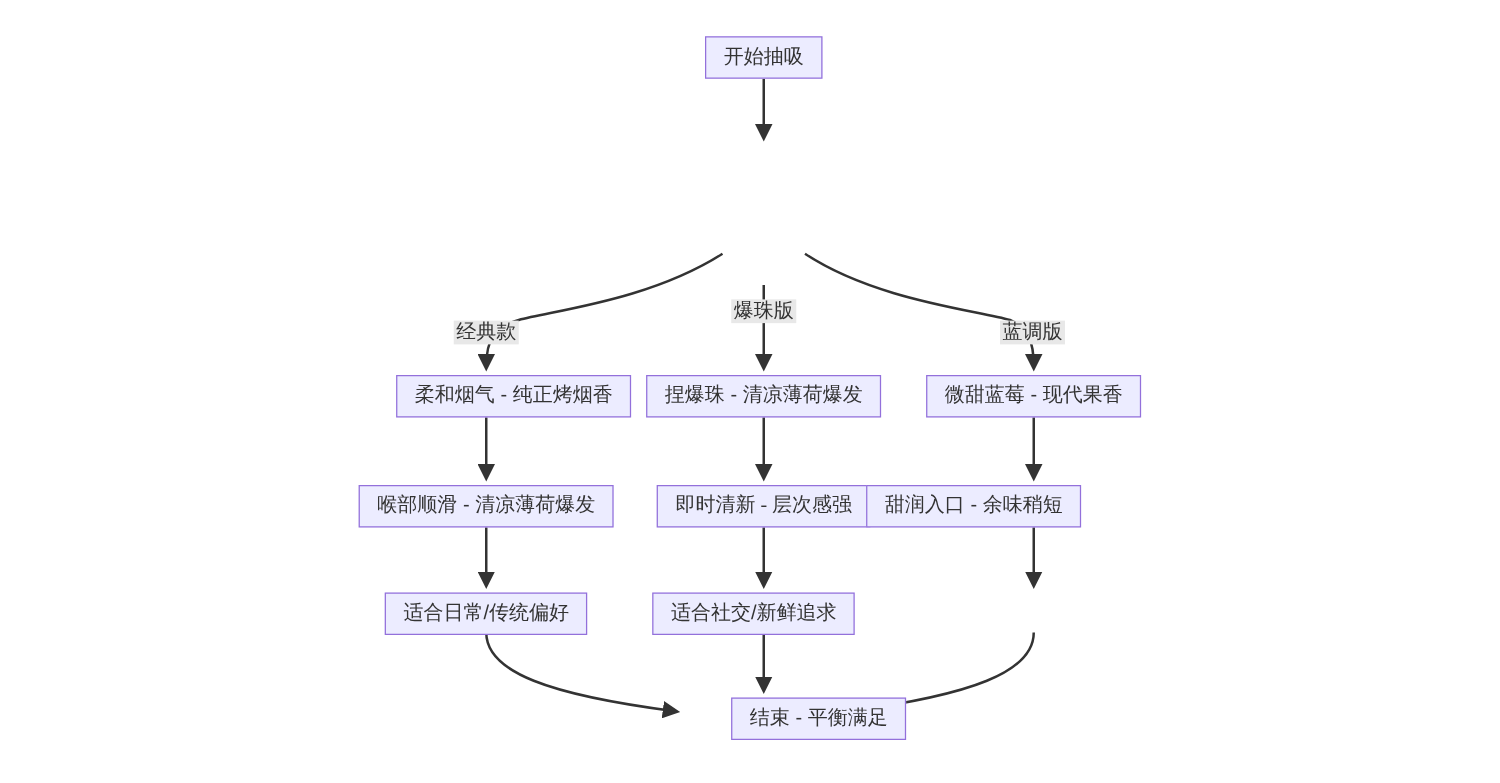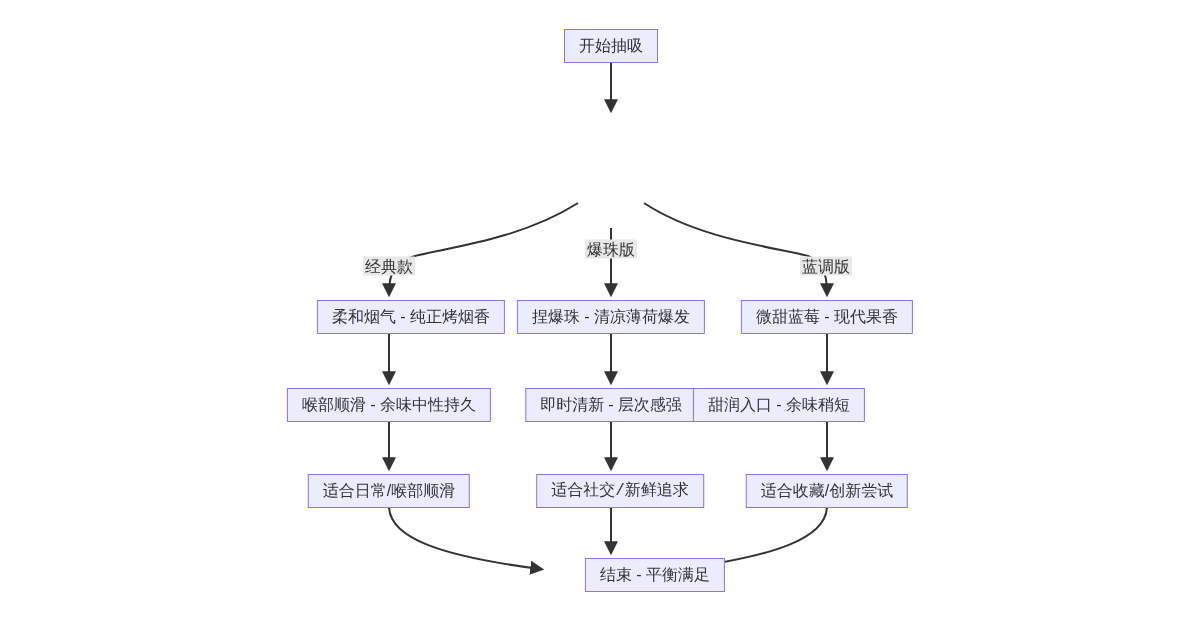--- a/index.html
+++ b/index.html
@@ -96,26 +96,25 @@
   </svg>
 
   <div class="node" style="left:611px; top:29px;">开始抽吸</div>
 
 
   <span class="edge-label" style="left:389px; top:266px;">经典款</span>
   <span class="edge-label" style="left:611px; top:249px;">爆珠版</span>
   <span class="edge-label" style="left:826px; top:266px;">蓝调版</span>
 
   <div class="node" style="left:411px; top:300px;">柔和烟气 - 纯正烤烟香</div>
-  <div class="node" style="left:389px; top:388px;">喉部顺滑 - 余味中性持久</div>
-  <div class="node" style="left:389px; top:474px;">适合日常/喉部顺滑</div>
+  <div class="node" style="left:389px; top:388px;">喉部顺滑 - 清凉薄荷爆发</div>
+  <div class="node" style="left:389px; top:474px;">适合日常/传统偏好</div>
 
   <div class="node" style="left:611px; top:300px;text-align:right;">捏爆珠 - 清凉薄荷爆发</div>
   <div class="node" style="left:611px; top:388px;font-family:Liberation Serif, serif;">即时清新 - 层次感强</div>
-  <div class="node" style="left:620px; top:474px;font-family:Liberation Mono, monospace;">适合社交/新鲜追求</div>
+  <div class="node" style="left:603px; top:474px;">适合社交/新鲜追求</div>
 
   <div class="node" style="left:827px; top:300px;">微甜蓝莓 - 现代果香</div>
   <div class="node" style="left:779px; top:388px;">甜润入口 - 余味稍短</div>
-  <div class="node" style="left:827px; top:474px;">适合收藏/创新尝试</div>
 
   <div class="node" style="left:611px; top:558px;margin-left:44px;">结束 - 平衡满足</div>
 
 </div>
 
 </body></html>

